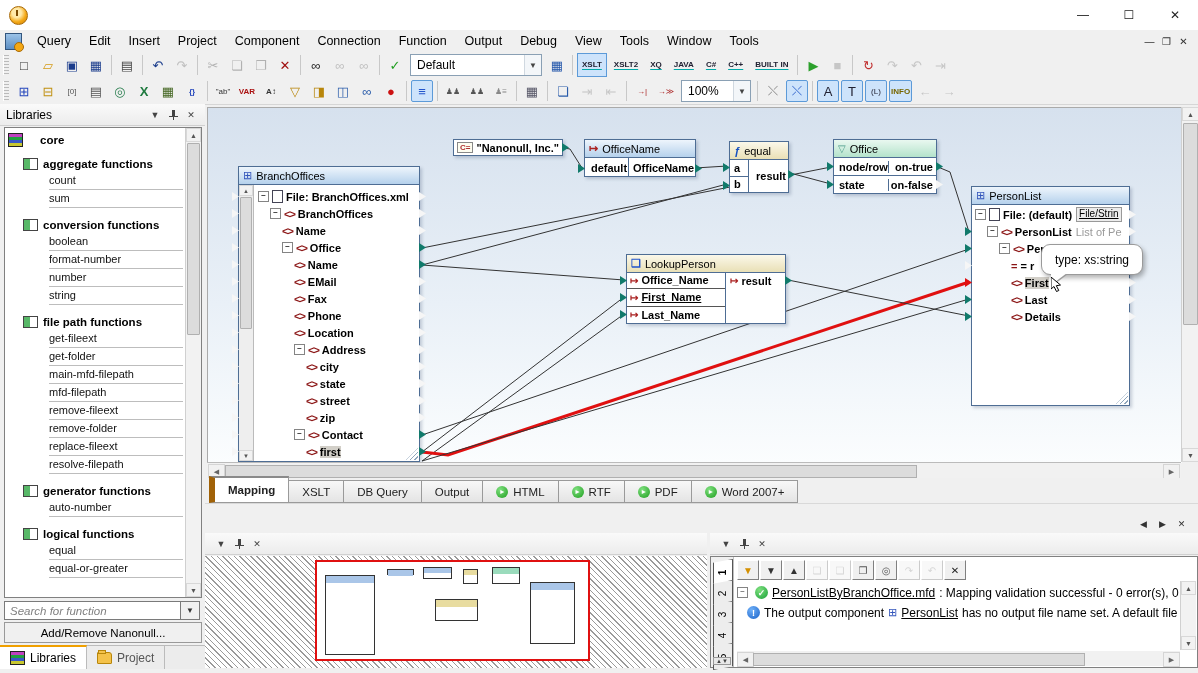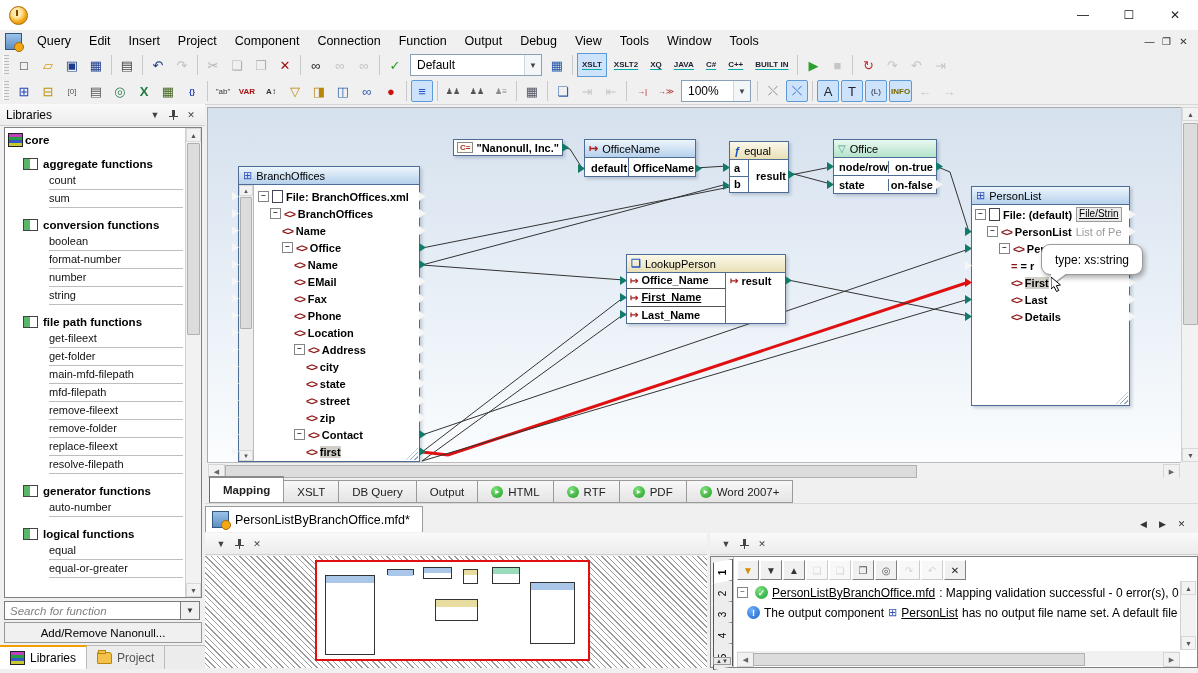--- a/index.html
+++ b/index.html
@@ -38,21 +38,21 @@
   .combo .carr{width:16px;height:100%;display:flex;align-items:center;justify-content:center;font-size:8px;color:#444;border-left:1px solid #d0d8e0;background:#f3f6f9}
   
   .panel-hdr{height:22px;background:linear-gradient(#fafafa,#ececec);border-bottom:1px solid #d0d0d0;display:flex;align-items:center;padding:0 6px;box-sizing:border-box}
   .panel-hdr .ph-title{font-size:12px;flex:1}
   .ph-btn{width:16px;height:15px;display:flex;align-items:center;justify-content:center;font-size:9px;color:#444;margin-left:2px}
   .pin-ico{position:relative;width:10px;height:11px}
   .pin-ico:before{content:"";position:absolute;left:4px;top:1px;width:3px;height:6px;background:#444}
   .pin-ico:after{content:"";position:absolute;left:1px;top:7px;width:9px;height:1px;background:#444}
   .pin-ico i{position:absolute;left:5px;top:8px;width:1px;height:3px;background:#444}
   .lib-tree{position:absolute;left:4px;top:127px;width:196px;height:469px;background:#fff;border:1px solid #808080;overflow:hidden}
-  .lib-root{display:flex;align-items:center;gap:2px;font-weight:bold;font-size:11.5px;margin:5px 0 2px 3px}
+  .lib-root{display:flex;align-items:center;gap:17px;font-weight:bold;font-size:11.5px;margin:5px 0 2px 3px}
   .lib-root-ico{width:13px;height:12px;border:1px solid #222;background:linear-gradient(#c040c0 0 3px,#20a040 3px 6px,#3858c8 6px 9px,#c8c830 9px)}
   .lib-group{display:flex;align-items:center;gap:5px;font-weight:bold;font-size:11.5px;margin:11px 0 2px 18px}
   .lib-grp-ico{width:13px;height:10px;border:1px solid #444;background:linear-gradient(90deg,#58b868 0 6px,#fff 6px)}
   .lib-item{margin-left:44px;width:134px;height:17px;line-height:16px;font-size:11px;border-bottom:1px solid #bdbdbd;color:#111;white-space:nowrap}
   .vscroll{position:absolute;background:#f2f2f2;border-left:1px solid #d0d0d0}
   .vs-arr{position:absolute;left:0;width:100%;height:14px;display:flex;align-items:center;justify-content:center;font-size:7px;color:#555;background:#f2f2f2;border:1px solid #d8d8d8;box-sizing:border-box}
   .vs-thumb{position:absolute;left:1px;right:1px;background:#dcdcdc;border:1px solid #b0b0b0;border-radius:1px}
   .search-row{position:absolute;left:4px;top:601px;width:196px;height:19px;display:flex}
   .search-box{flex:1;background:#fff;border:1px solid #7a7a7a;font-style:italic;color:#808080;font-size:11.5px;display:flex;align-items:center;padding:0 5px}
   .search-dd{width:18px;border:1px solid #7a7a7a;border-left:none;background:#f0f0f0;display:flex;align-items:center;justify-content:center;font-size:8px;color:#333}
@@ -84,21 +84,21 @@
   .mini-btn{font-size:10px;font-weight:normal;background:#ececec;border:1px solid #999;padding:0 2px;height:13px;line-height:12px;text-decoration:underline;margin-left:4px}
   .anno{color:#9a9a9a;font-weight:normal;margin-left:4px}
   .tooltip{position:absolute;background:#fff;border:1px solid #9a9a9a;border-radius:9px;box-shadow:2px 3px 5px rgba(0,0,0,.3);display:flex;align-items:center;justify-content:center;font-size:12px;z-index:60}
   .tooltip:after{content:"";position:absolute;left:9px;bottom:-11px;width:0;height:0;border-top:12px solid #fff;border-right:16px solid transparent;filter:drop-shadow(1px 1px 0 #9a9a9a)}
   .hscroll{position:absolute;background:#f1f1f1;border-top:1px solid #bbb}
   .hs-arr{position:absolute;top:1px;width:15px;height:13px;background:#f1f1f1;border:1px solid #d5d5d5;display:flex;align-items:center;justify-content:center;font-size:7px;color:#666}
   .hs-thumb{position:absolute;top:2px;height:11px;background:#dcdcdc;border:1px solid #b0b0b0}
   
   .rtabs{position:absolute;left:205px;top:478px;width:993px;height:26px;background:#f0f0f0;display:flex;align-items:flex-end;padding-left:4px;box-sizing:border-box;border-bottom:1px solid #d9d9d9}
   .rtab{height:21px;display:flex;align-items:center;gap:5px;padding:0 13px;border:1px solid #9a9a9a;border-left:none;background:linear-gradient(#f8f8f8,#e4e4e4);font-size:11.5px;color:#222}
-  .rtab:first-child{border-left:1px solid #a16207}
+  .rtab:first-child{border-left:6px solid #a16207}
   .rtab.active{background:#fff;font-weight:bold;height:24px;border-top:2px solid #8a8a8a}
   .sv-ico{width:12px;height:12px;border-radius:50%;background:radial-gradient(circle at 35% 30%,#7fe07f,#1f9e1f);color:#fff;font-size:8px;display:flex;align-items:center;justify-content:center}
   .dtabs{position:absolute;left:205px;top:504px;width:993px;height:28px;background:#f0f0f0;display:flex;align-items:flex-end}
   .dtab{height:25px;display:flex;align-items:center;gap:6px;padding:0 12px 0 6px;background:#fff;border:1px solid #9a9a9a;border-bottom:none;font-size:12.5px}
   .dnav{margin-left:auto;display:flex;align-items:center;margin-right:8px;gap:2px}
   .dnav-btn{width:17px;height:17px;display:flex;align-items:center;justify-content:center;font-size:9px;color:#333}
   
   .bpanel{position:absolute;top:533px;height:135px}
   .ov-content{position:absolute;left:0;top:23px;right:0;bottom:0;background:repeating-linear-gradient(45deg,#fff 0 3px,#9a9a9a 3px 4px);overflow:hidden}
   .ov-view{position:absolute;border:2px solid #e01010;background:#fff}
@@ -632,24 +632,20 @@
     <div class="rtab">
       <span class="sv-ico">▸</span>
       <span>PDF</span>
     </div>
     <div class="rtab">
       <span class="sv-ico">▸</span>
       <span>Word 2007+</span>
     </div>
   </div>
 <div class="dtabs">
-  <div class="dtab">
-    <span class="doc-ico" style="margin:0"></span>
-    <span>PersonListByBranchOffice.mfd*</span>
-  </div>
   <span class="dnav" id="doc-nav">
       <span class="dnav-btn">◀</span>
       <span class="dnav-btn">▶</span>
       <span class="dnav-btn">✕</span>
     </span>
 </div>
 
 <div class="bpanel" style="left:205px;width:502px">
   <div class="panel-hdr">
     <span class="ph-btn">▼</span>

